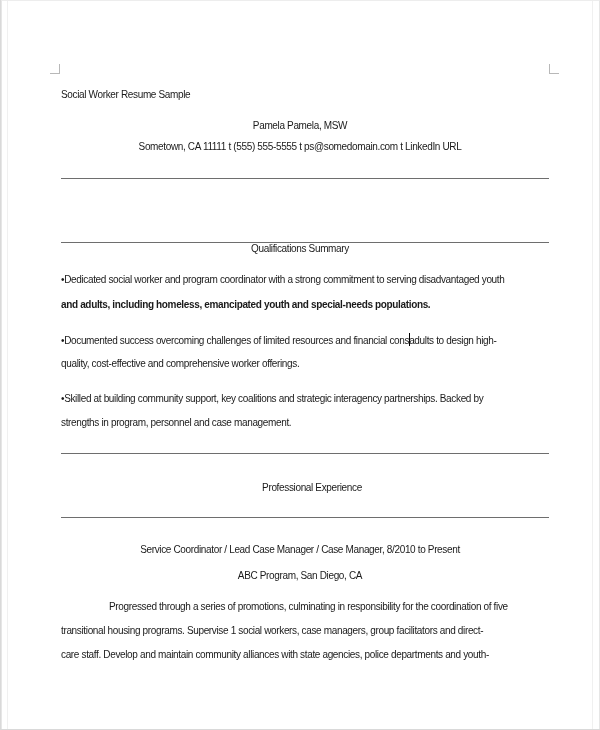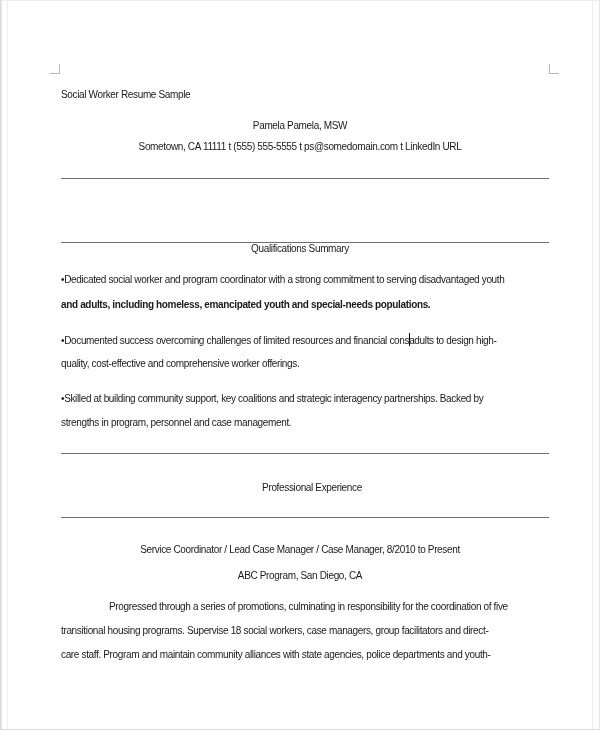--- a/index.html
+++ b/index.html
@@ -63,14 +63,14 @@
 <div class="t" style="left:61px; top:416px;">strengths in program, personnel and case management.</div>
 
 <div class="rule" style="top:453px;"></div>
 <div class="t center" style="top:481px;margin-left:12px;">Professional Experience</div>
 <div class="rule" style="top:517px;"></div>
 
 <div class="t center" style="top:543px;">Service Coordinator / Lead Case Manager / Case Manager, 8/2010 to Present</div>
 <div class="t center" style="top:569px;">ABC Program, San Diego, CA</div>
 
 <div class="t" style="left:61px; top:600px;margin-left:48px;">Progressed through a series of promotions, culminating in responsibility for the coordination of five</div>
-<div class="t" style="left:61px; top:624px;">transitional housing programs. Supervise 18 social workers, case managers, group facilitators and direct-</div>
-<div class="t" style="left:61px; top:648px;">care staff. Program and maintain community alliances with state agencies, police departments and youth-</div>
+<div class="t" style="left:61px; top:624px;">transitional housing programs. Supervise 1 social workers, case managers, group facilitators and direct-</div>
+<div class="t" style="left:61px; top:648px;">care staff. Develop and maintain community alliances with state agencies, police departments and youth-</div>
 
 </body></html>

